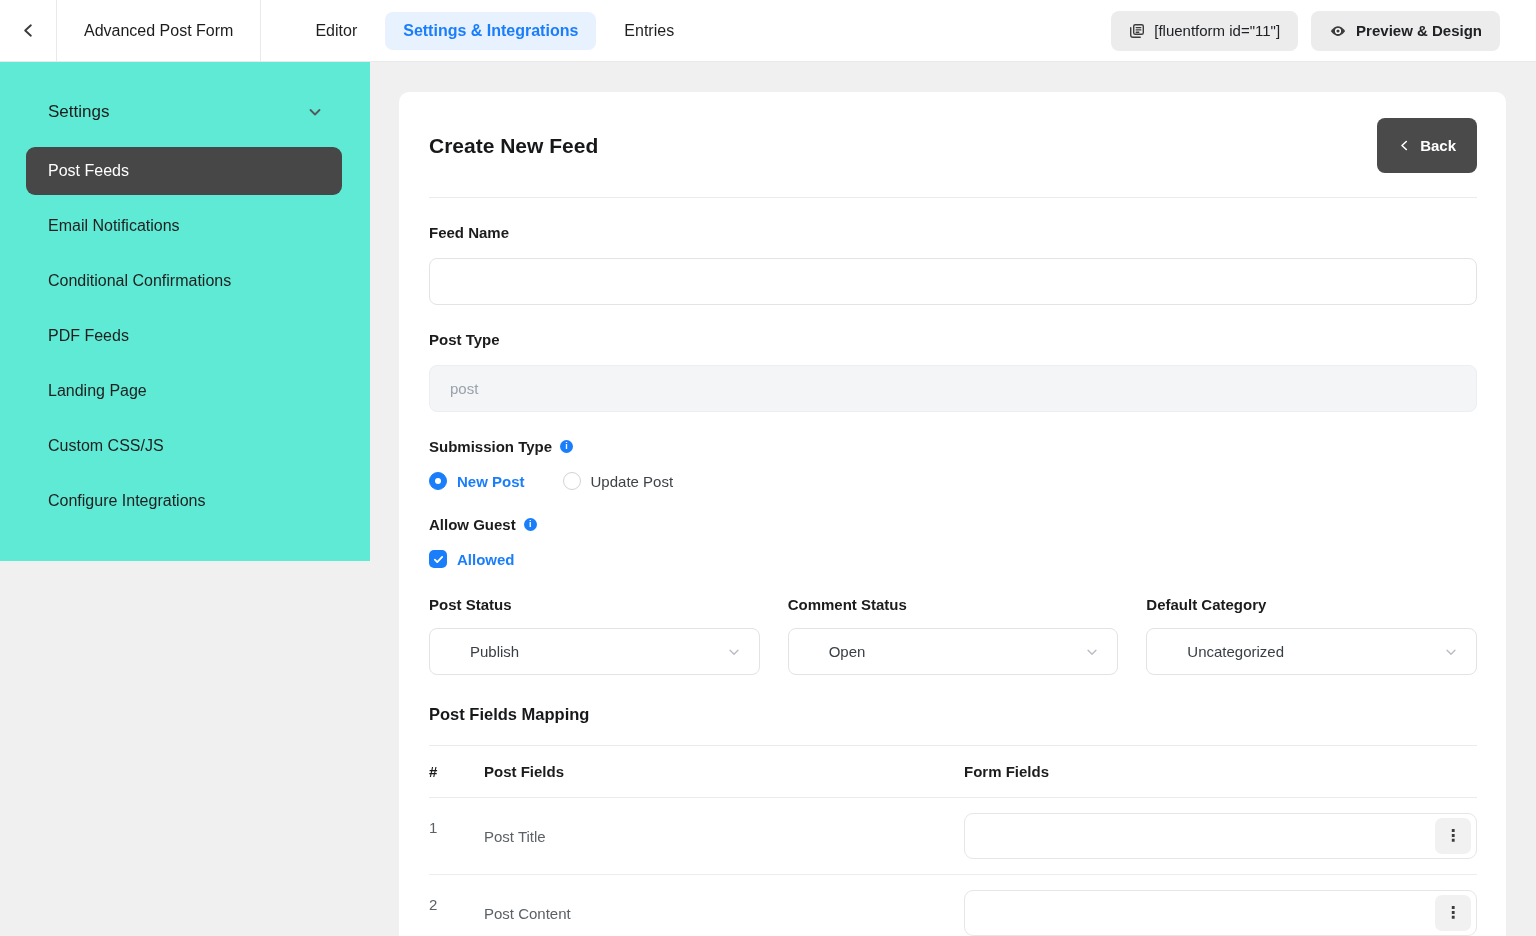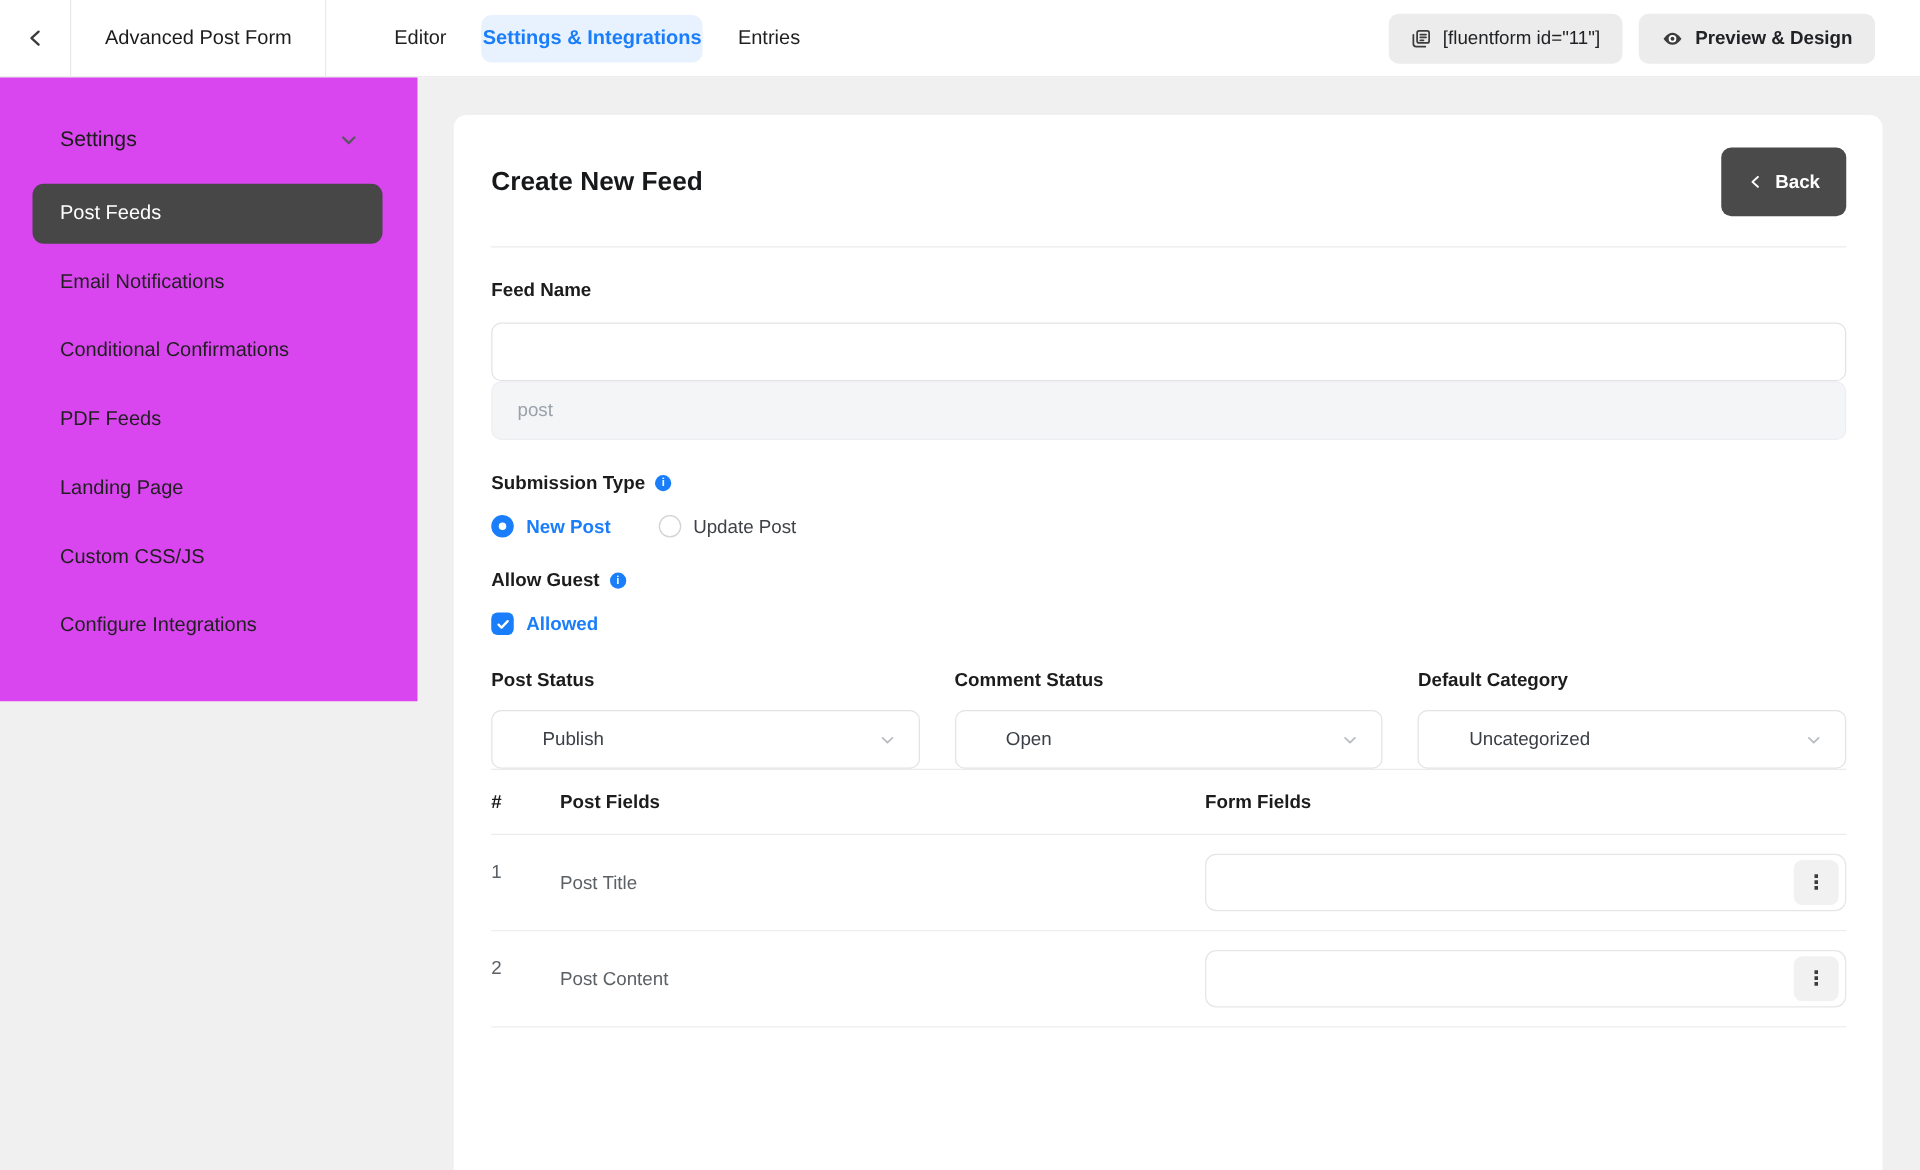--- a/index.html
+++ b/index.html
@@ -23,32 +23,32 @@
   .tb-title {
     display:flex; align-items:center; padding:0 27px;
     border-right:1px solid #e9e9e9;
     font-size:16px; font-weight:normal; color:#1c1c1c;
   }
   .tb-tabs { display:flex; align-items:center; margin-left:40px; gap:14px; }
   .tab {
     font-size:16px; color:#1f1f1f; padding:10px 14px; cursor:pointer;
     border-radius:8px; white-space:nowrap;
   }
-  .tab.active { background:#e8f1fe; color:#1a7efb; font-weight:bold; padding:10px 1px; }
+  .tab.active { background:#e8f1fe; color:#1a7efb; font-weight:bold; padding:10px 18px; }
   .tb-right { margin-left:auto; display:flex; align-items:center; gap:13px; padding-right:36px; }
   .pill {
     height:40px; background:#ececec; border:none; border-radius:8px;
     display:flex; align-items:center; gap:9px; padding:0 18px;
     font-family:"Liberation Sans", sans-serif; font-size:15px; color:#202225; cursor:pointer;
   }
   .pill.strong { font-weight:bold; }
 
   
   .layout { display:flex; height:874px; }
-  .sidebar { width:334px; background:#d946ef; height:499px; flex:none; }
+  .sidebar { width:370px; background:#5eead4; height:499px; flex:none; }
   .sb-header {
     display:flex; align-items:center; justify-content:space-between;
     padding:40px 47px 0 48px; font-size:17px; color:#1c1c1c;
   }
   .sb-nav { margin-top:25px; }
   .sb-item {
     height:48px; margin:0 28px 7px 26px; padding-left:22px; border-radius:9px;
     display:flex; align-items:center; font-size:16px; color:#1f1f1f; cursor:pointer;
   }
   .sb-item.active { background:#474747; color:#fff; }
@@ -203,20 +203,21 @@
           <span>Back</span>
         </button>
       </div>
       <div class="divider"></div>
 
       
       <div class="field-label">Feed Name</div>
       <input class="text-input" type="text" value="" style="">
 
       
+      <div class="field-label">Post Type</div>
       <input class="text-input disabled" type="text" disabled="" value="post" style="">
 
       
       <div class="field-label">
         <span>Submission Type</span>
         <i class="info-icon">i</i>
       </div>
       <div class="choice-row">
         <div class="choice selected">
           <span class="radio-dot">
@@ -271,20 +272,21 @@
           <div class="select-box">
             <span class="select-value">Uncategorized</span>
             <svg class="chev-down" width="14" height="14" viewBox="0 0 16 16" fill="none" stroke="#b9bcc2" stroke-width="1.6" stroke-linecap="round" stroke-linejoin="round">
                 <polyline points="3.5 6 8 10.5 12.5 6"></polyline>
               </svg>
           </div>
         </div>
       </div>
 
       
+      <div class="mapping-title">Post Fields Mapping</div>
       <div class="divider"></div>
       <div class="trow thead">
         <div class="th">#</div>
         <div class="th">Post Fields</div>
         <div class="th">Form Fields</div>
       </div>
       <div class="divider"></div>
 
       <div class="trow tbody-row">
         <div class="row-num">1</div>

